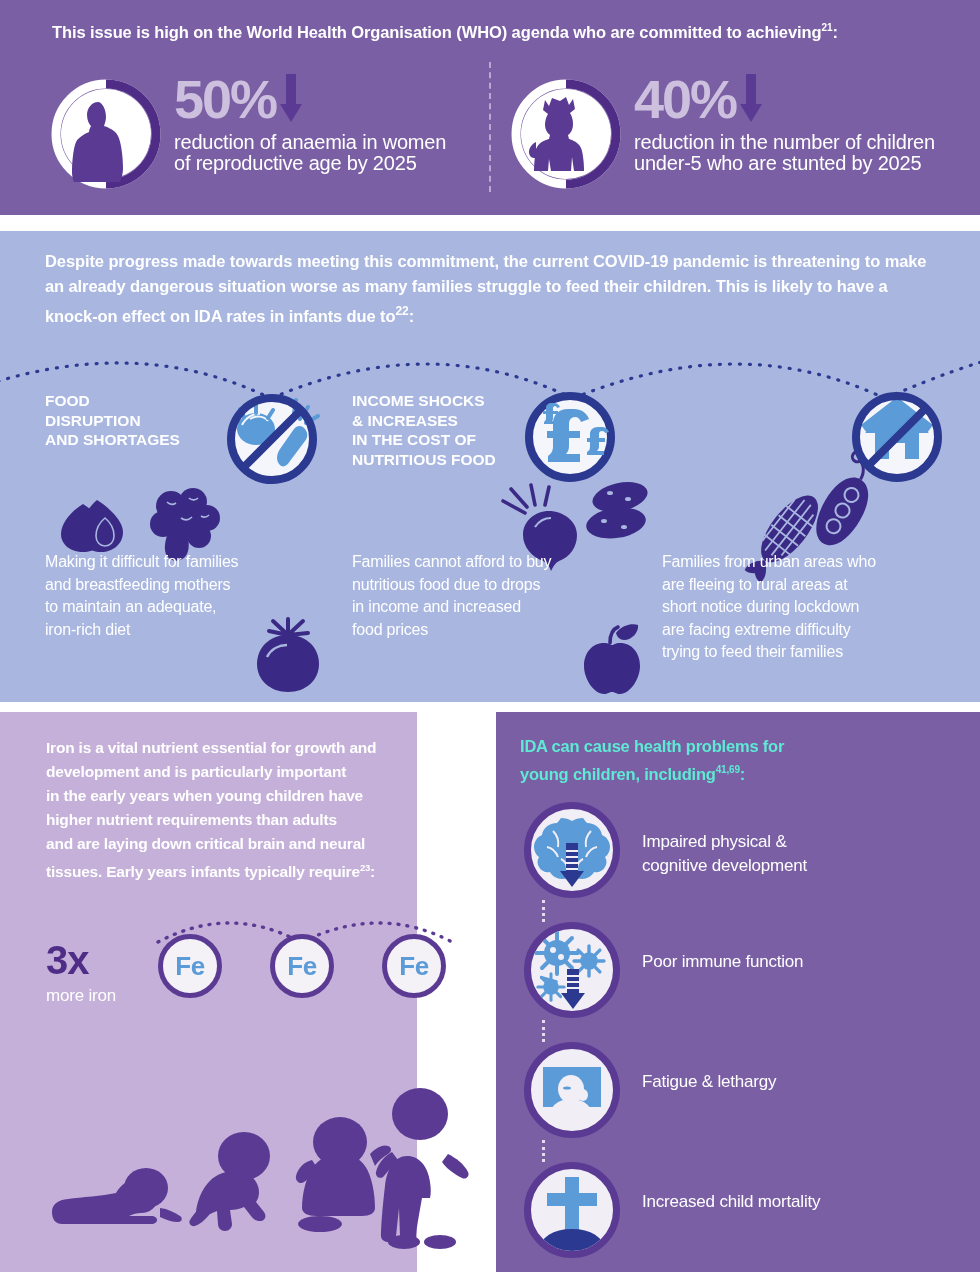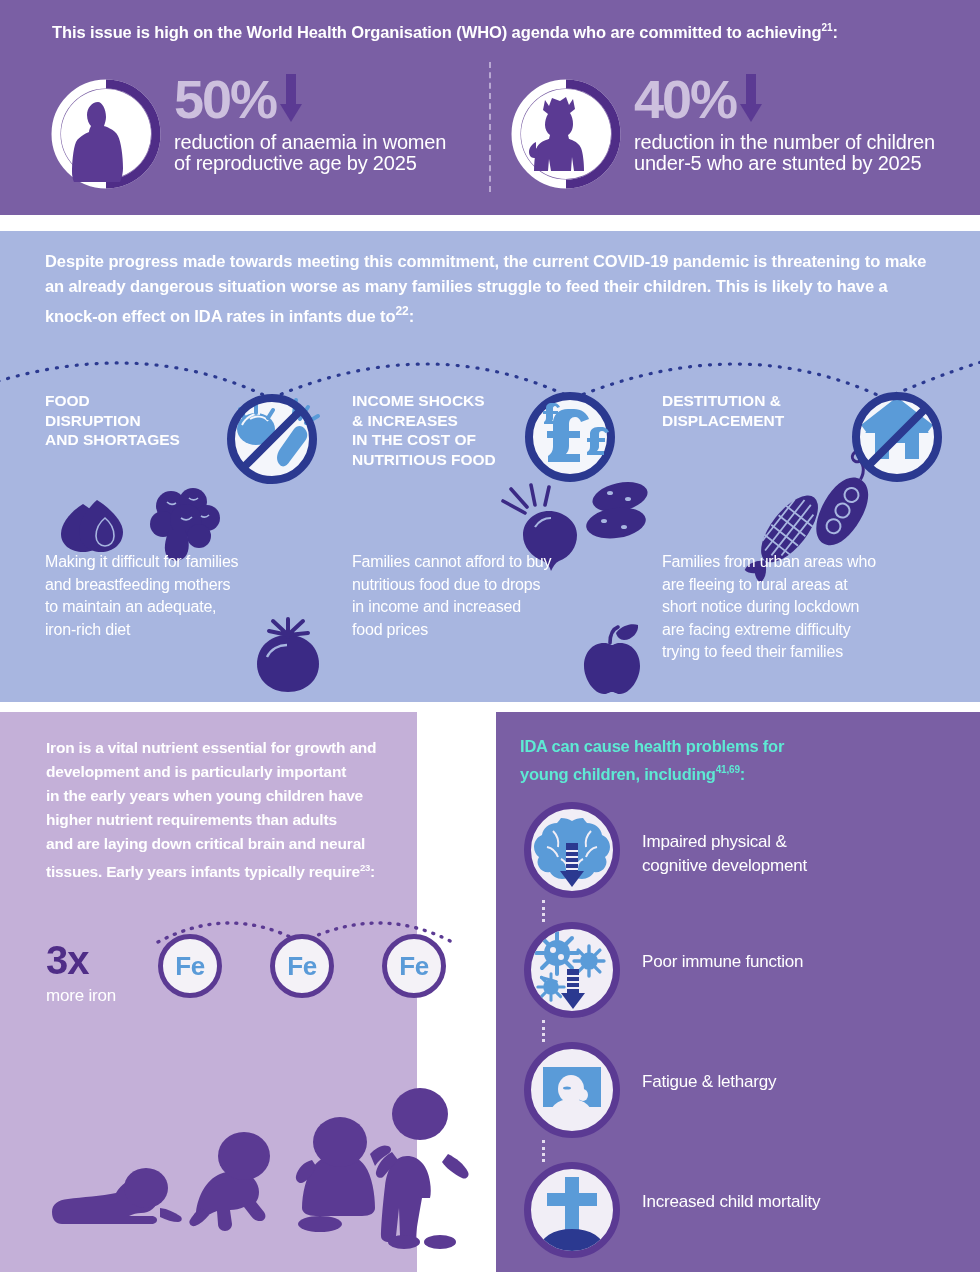--- a/index.html
+++ b/index.html
@@ -309,22 +309,20 @@
         <div class="veg" style="left:212px; top:230px;">
           <svg width="90" height="80" viewBox="0 0 90 80">
             <path d="M40 22c-12 0-20 10-20 23s10 28 20 28c4 0 5-2 8-2s4 2 8 2c10 0 20-15 20-28s-8-23-20-23c-5 0-6 2-8 2s-3-2-8-2z" fill="#3b2a85"></path>
             <path d="M46 22c0-8 3-14 8-16" stroke="#3b2a85" stroke-width="3.6" fill="none" stroke-linecap="round"></path>
             <path d="M52 12c6-8 16-10 22-8 1 7-6 15-14 15-4 0-7-3-8-7z" fill="#3b2a85"></path>
           </svg>
         </div>
       </div>
 
       <div class="col c2">
-        <div class="col-title">DESTITUTION &amp;
-DISPLACEMENT</div>
         <div class="col-badge" style="left:185px; top:-4px;">
           <svg width="100" height="100" viewBox="0 0 100 100">
             <circle cx="50" cy="50" r="41" fill="#f4f6fb"></circle>
             <g fill="#5a9bd8">
               <path d="M50 20L18 46h10v26h44V46h10L50 20z"></path>
               <path d="M50 10L14 38l6 8 30-24 30 24 6-8L50 10z"></path>
               <rect x="42" y="56" width="16" height="18" fill="#f4f6fb"></rect>
             </g>
             <circle cx="50" cy="50" r="41" fill="none" stroke="#2b3990" stroke-width="8"></circle>
             <line x1="22" y1="78" x2="78" y2="22" stroke="#2b3990" stroke-width="8" stroke-linecap="round"></line>

